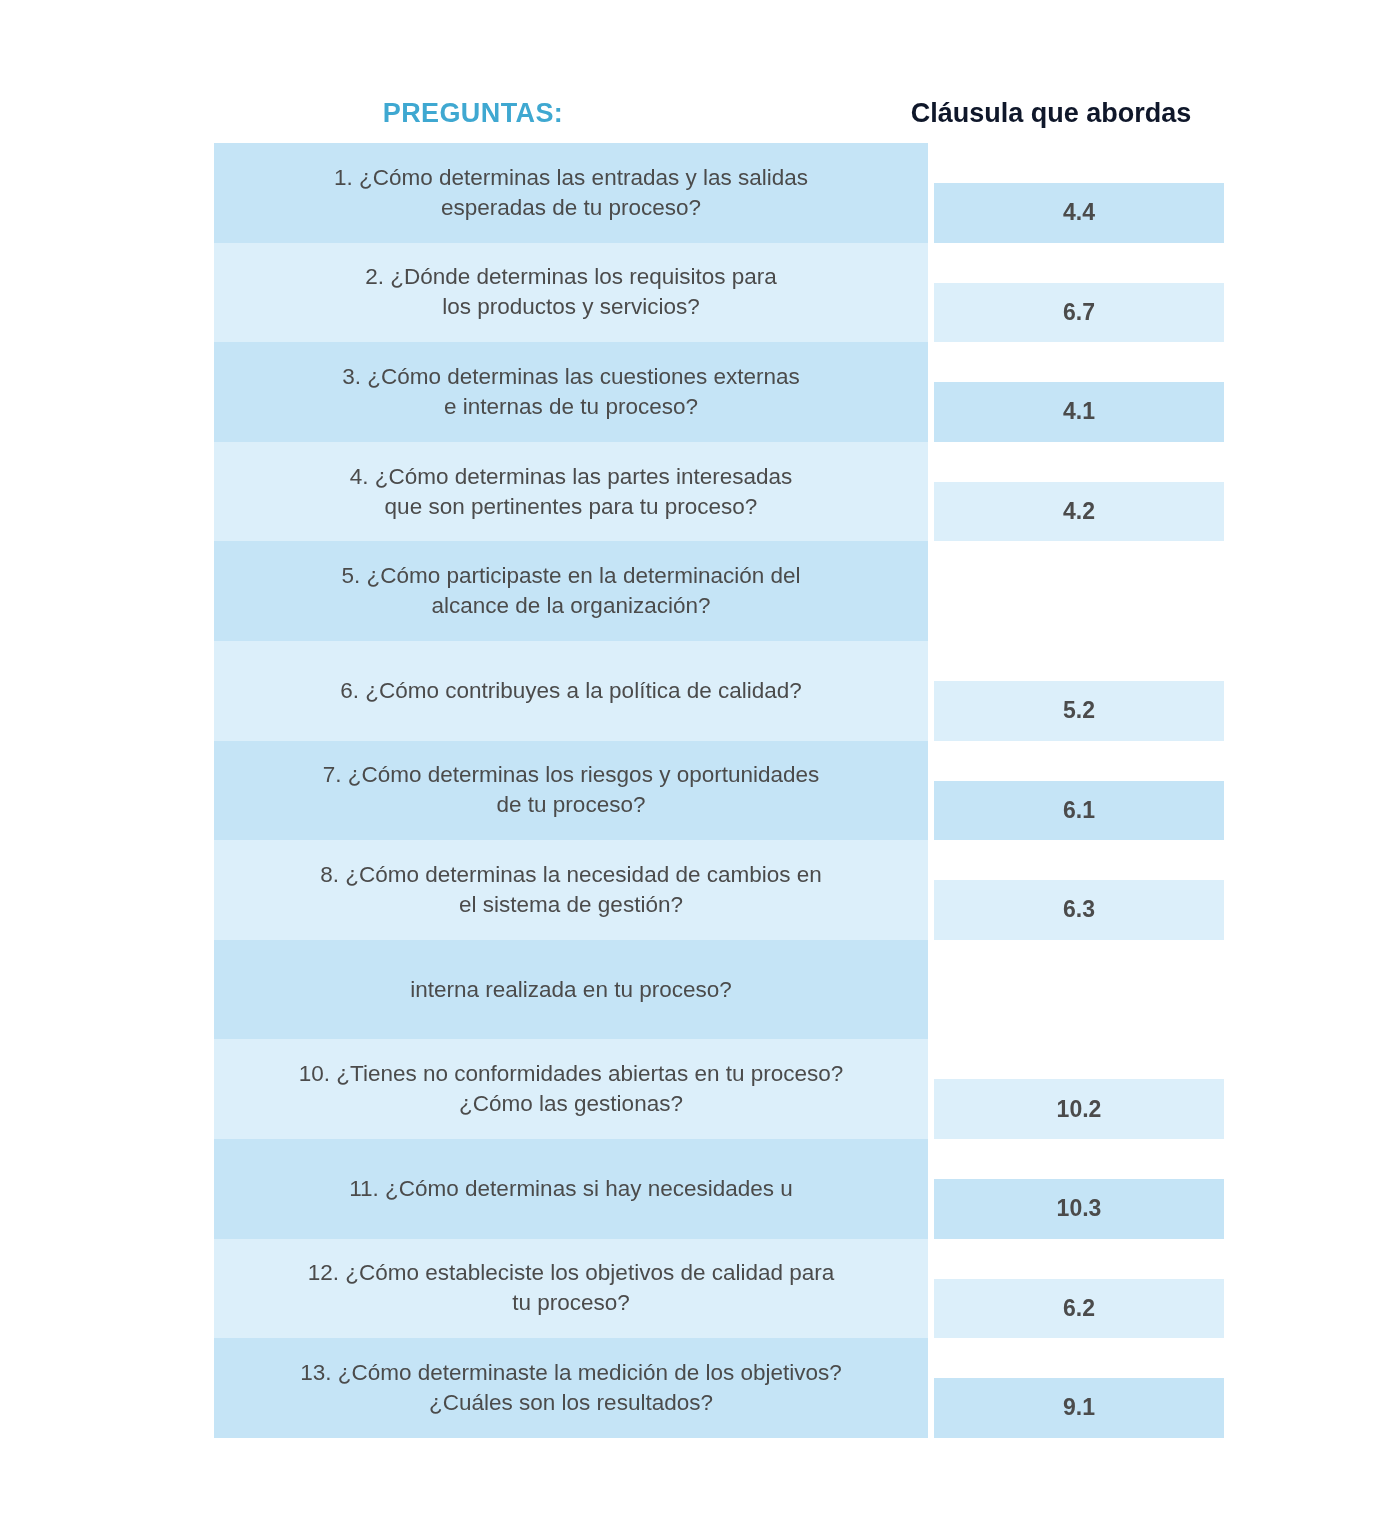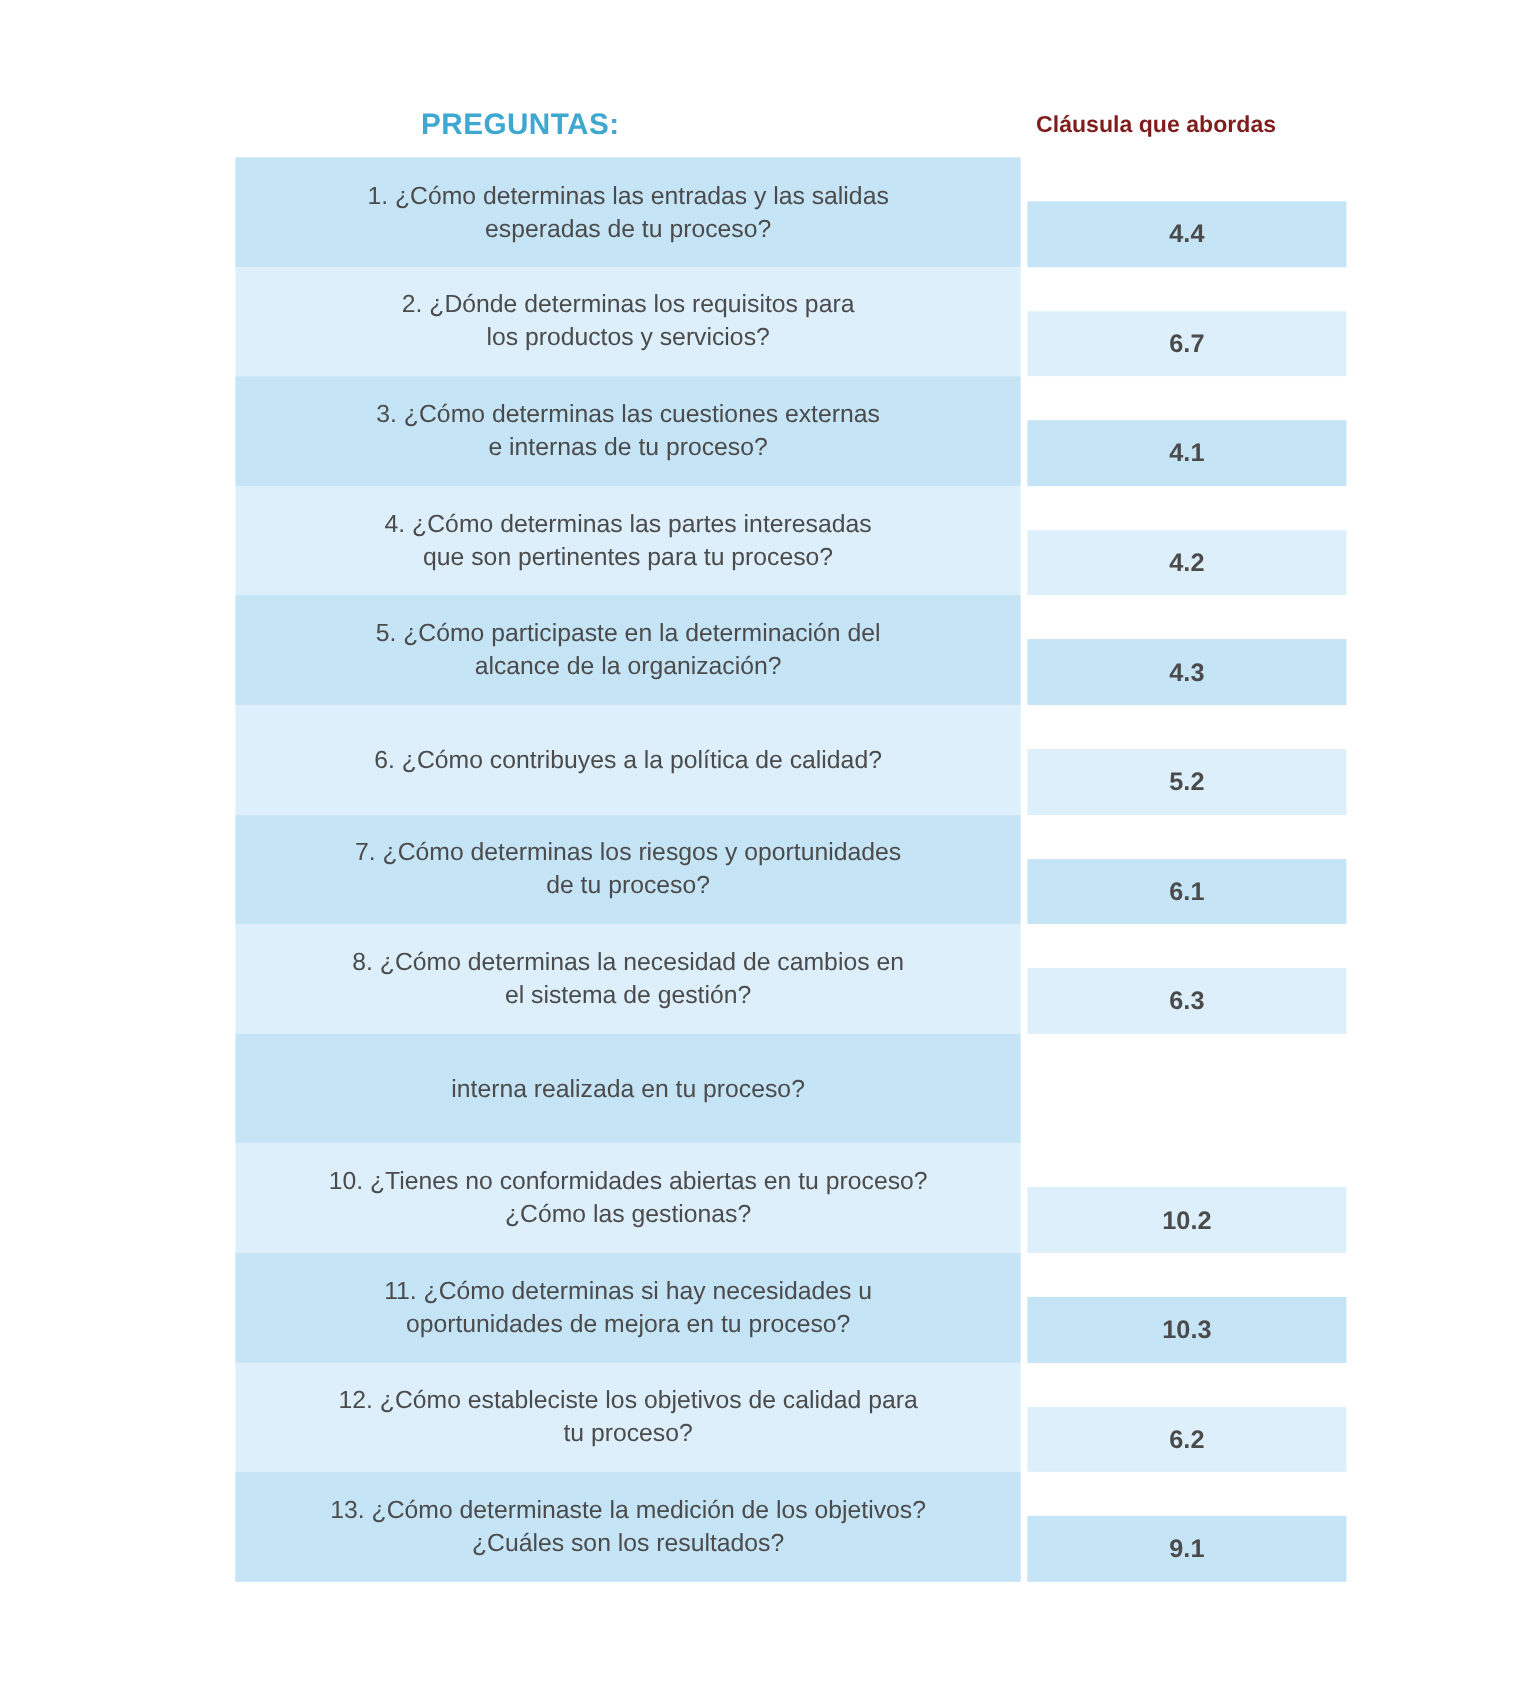--- a/index.html
+++ b/index.html
@@ -46,23 +46,23 @@
   }
 
   .header-gap {
     width: 6px;
   }
 
   .header-clause {
     width: 290px;
     box-sizing: border-box;
     text-align: center;
-    font-size: 21px;
+    font-size: 27px;
     font-weight: bold;
-    color: #7f1d1d;
+    color: #0f172a;
     line-height: 1;
   }
 
   
   .table-body {
     position: absolute;
     left: 186px;
     top: 143px;
     width: 1010px;
   }
@@ -172,21 +172,20 @@
         <div class="cell-clause">4.2</div>
       </div>
       <div class="row tone-dark">
         <div class="cell-question">
           <div>
             <span class="q-line">5. ¿Cómo participaste en la determinación del</span>
             <span class="q-line">alcance de la organización?</span>
           </div>
         </div>
         <div class="cell-gap"></div>
-        <div class="cell-clause">4.3</div>
       </div>
       <div class="row tone-light">
         <div class="cell-question">
           <div>
             <span class="q-line">6. ¿Cómo contribuyes a la política de calidad?</span>
           </div>
         </div>
         <div class="cell-gap"></div>
         <div class="cell-clause">5.2</div>
       </div>
@@ -225,21 +224,20 @@
             <span class="q-line">¿Cómo las gestionas?</span>
           </div>
         </div>
         <div class="cell-gap"></div>
         <div class="cell-clause">10.2</div>
       </div>
       <div class="row tone-dark">
         <div class="cell-question">
           <div>
             <span class="q-line">11. ¿Cómo determinas si hay necesidades u</span>
-            <span class="q-line">oportunidades de mejora en tu proceso?</span>
           </div>
         </div>
         <div class="cell-gap"></div>
         <div class="cell-clause">10.3</div>
       </div>
       <div class="row tone-light">
         <div class="cell-question">
           <div>
             <span class="q-line">12. ¿Cómo estableciste los objetivos de calidad para</span>
             <span class="q-line">tu proceso?</span>

